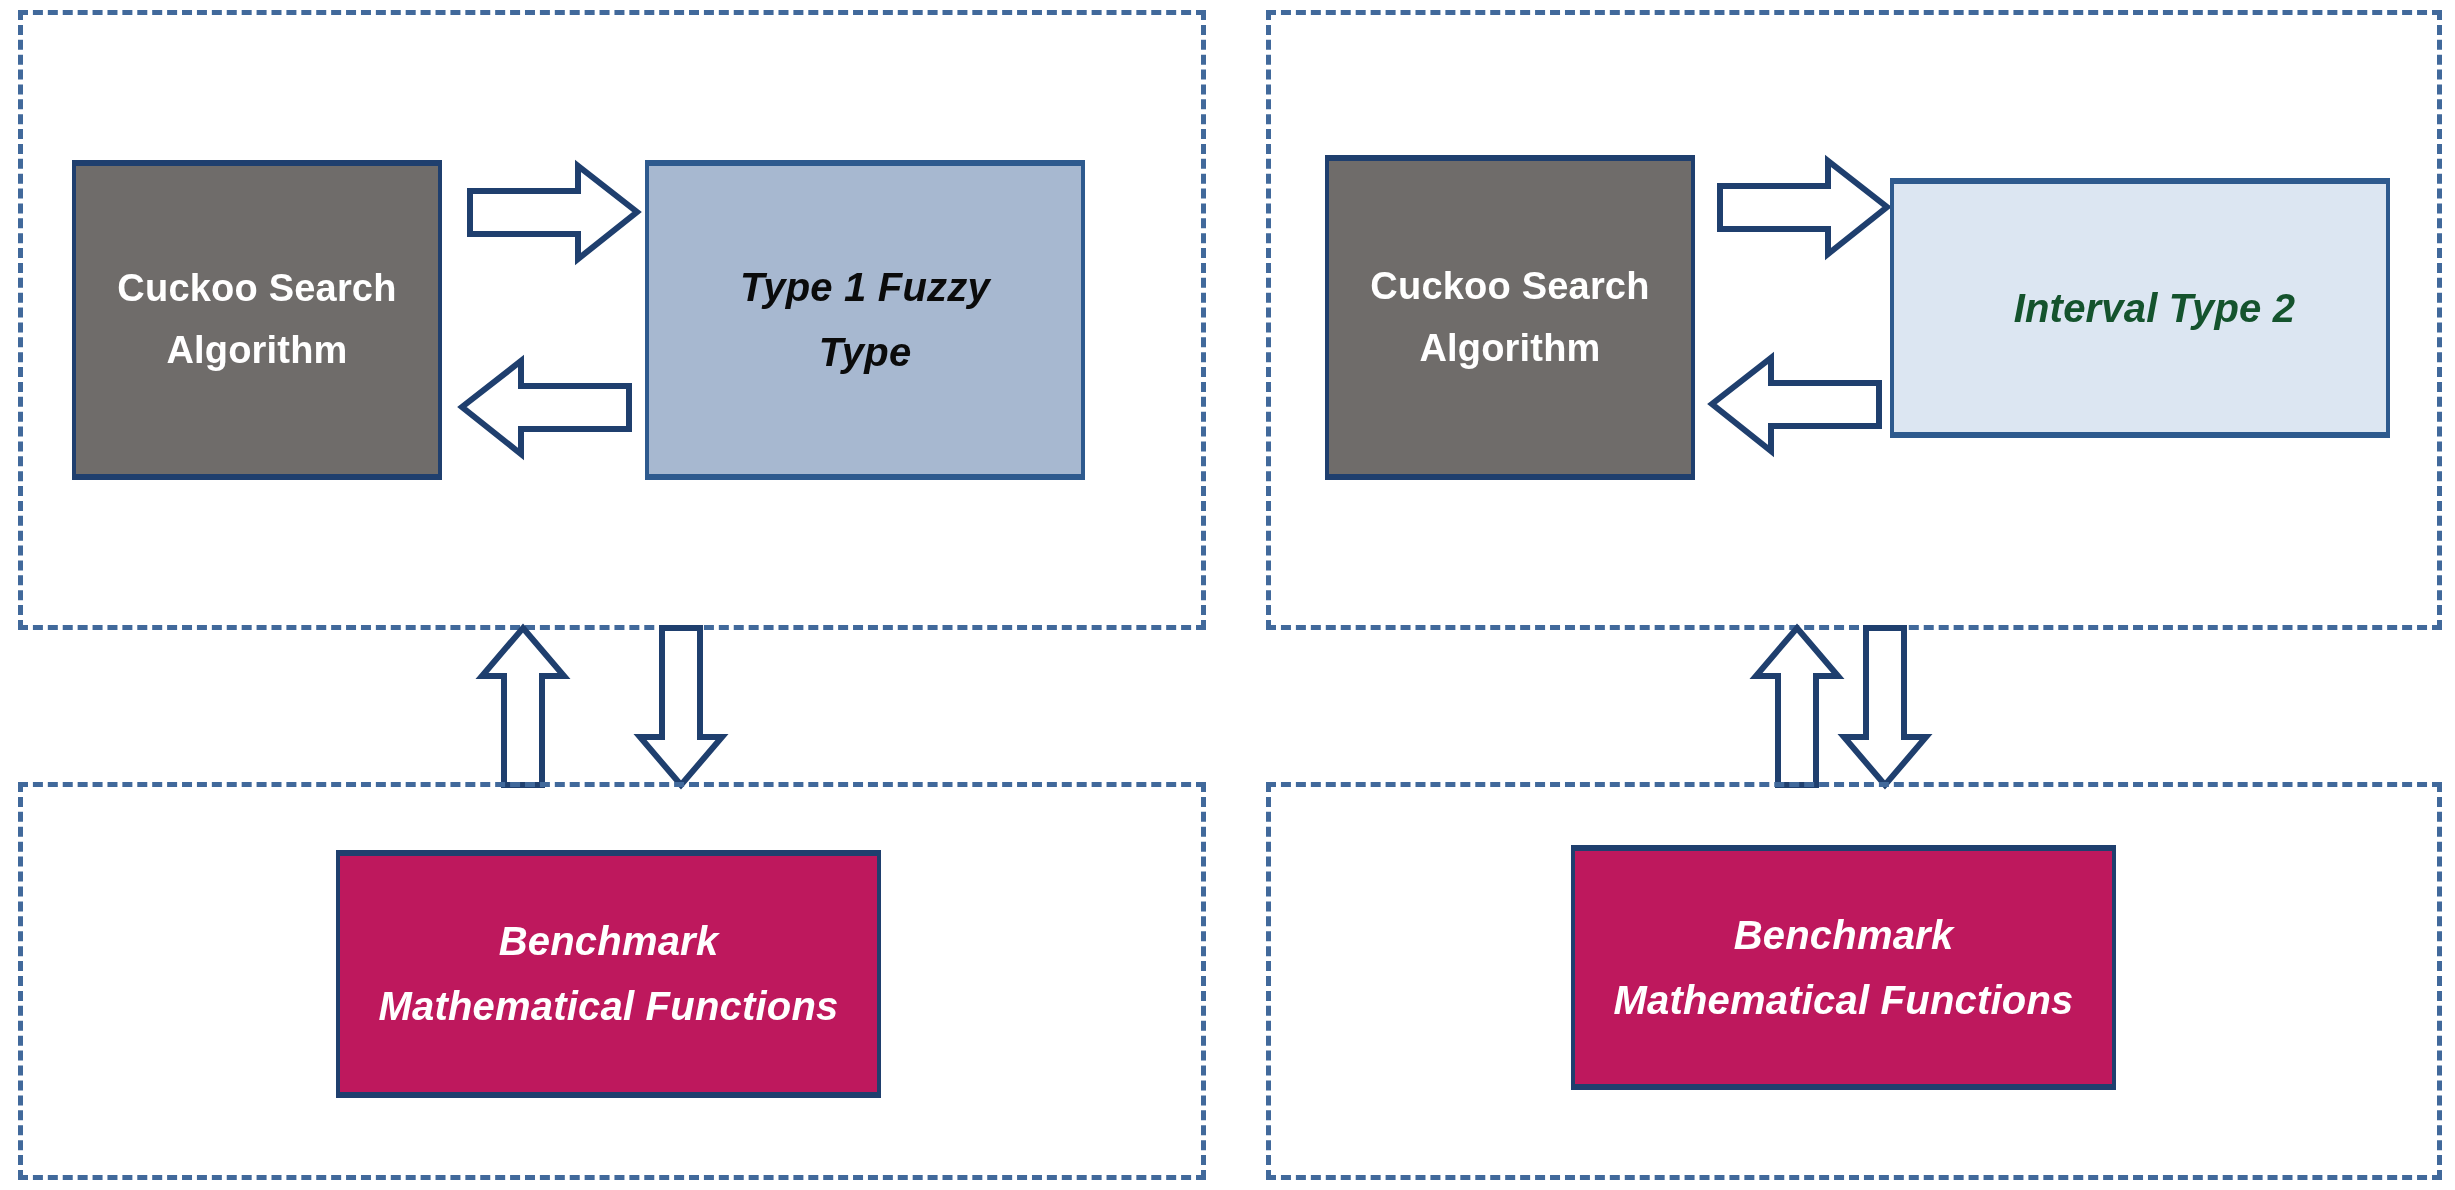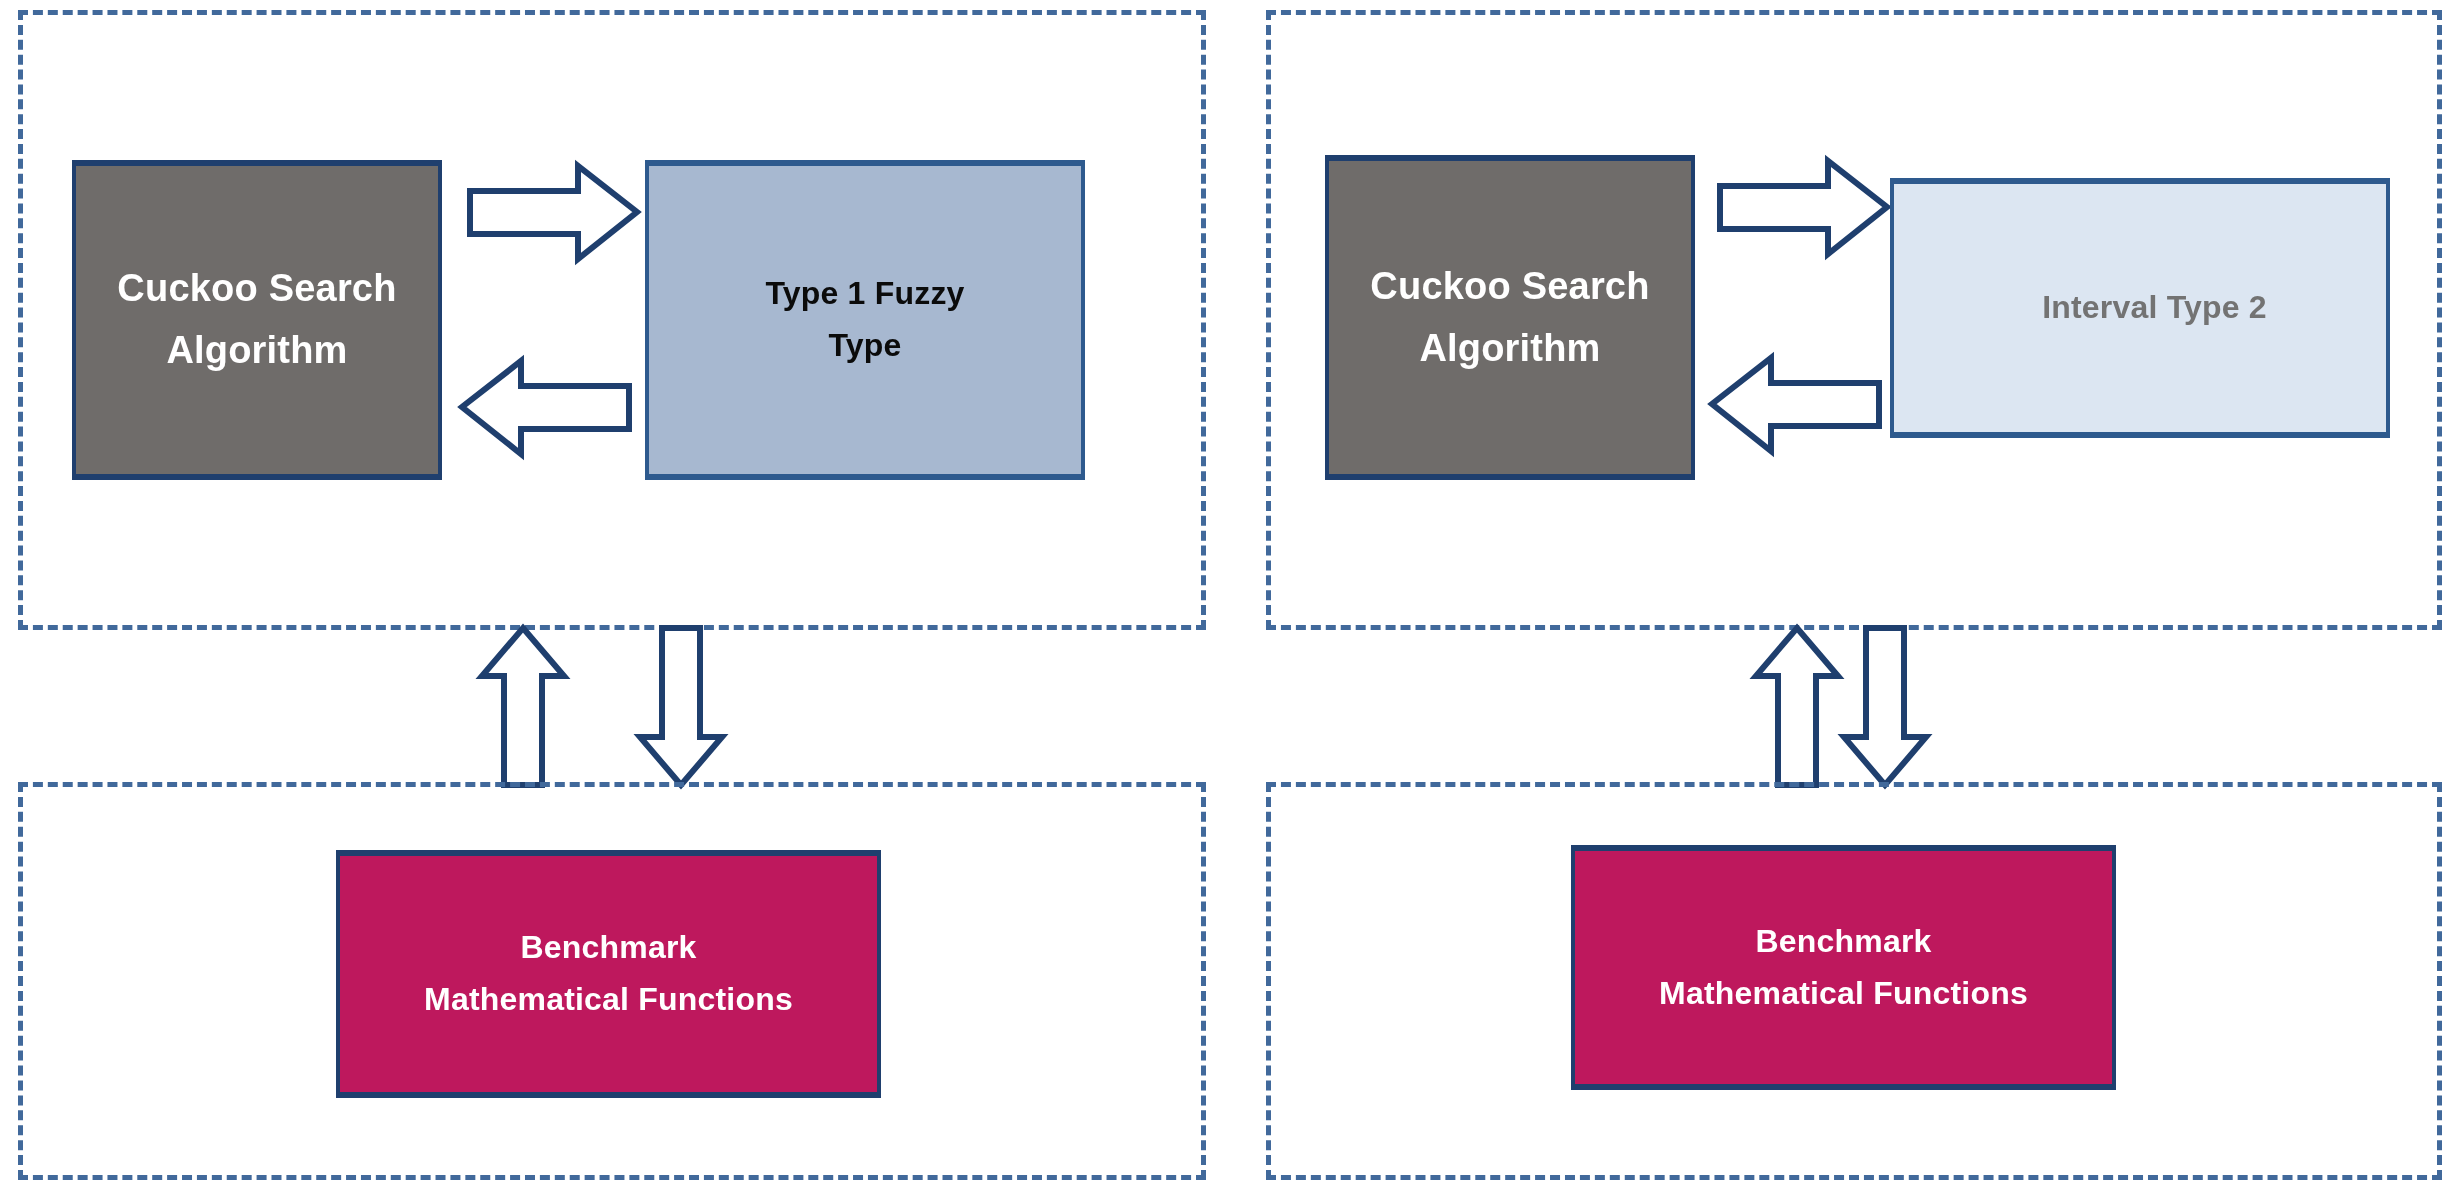--- a/index.html
+++ b/index.html
@@ -29,25 +29,25 @@
     letter-spacing:.2px;
     border-top:6px solid #2E5A8E;
     border-bottom:6px solid #2E5A8E;
     border-left:4px solid #2E5A8E;
     border-right:4px solid #2E5A8E;
   }
   .box span{display:block;white-space:nowrap;}
 
   .box-gray{background:#6F6C6A;color:#FFFFFF;border-color:#1F3F6E;}
   .box-steel{background:#A7B8D0;color:#0B0B0B;border-color:#2E5A8E;}
-  .box-pale{background:#DCE6F2;color:#737373;border-color:#2E5A8E;padding-left:29px;}
+  .box-pale{background:#DCE6F2;color:#14532d;border-color:#2E5A8E;padding-left:29px;}
   .box-dark{background:#be185d;color:#FFFFFF;border-color:#1F3F6E;margin-left:16px;}
 
   .t38{font-size:38px;}
-  .t40{font-size:32px;}
+  .t40{font-size:40px;font-style:italic;}
 
   
   .arrow{position:absolute;}
   .arrow svg{display:block;overflow:visible;}
 </style>
 </head>
 <body>
 
 <div class="stage">
 

